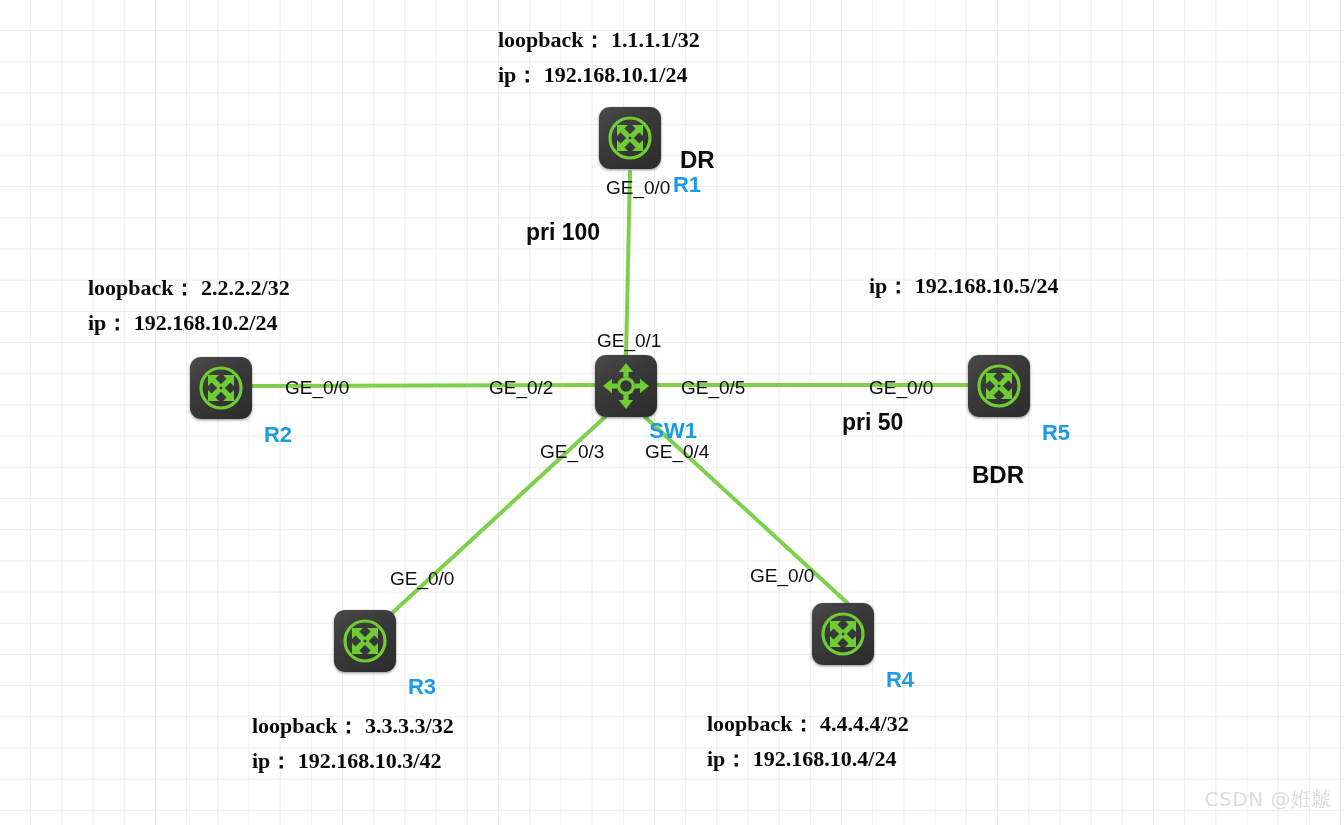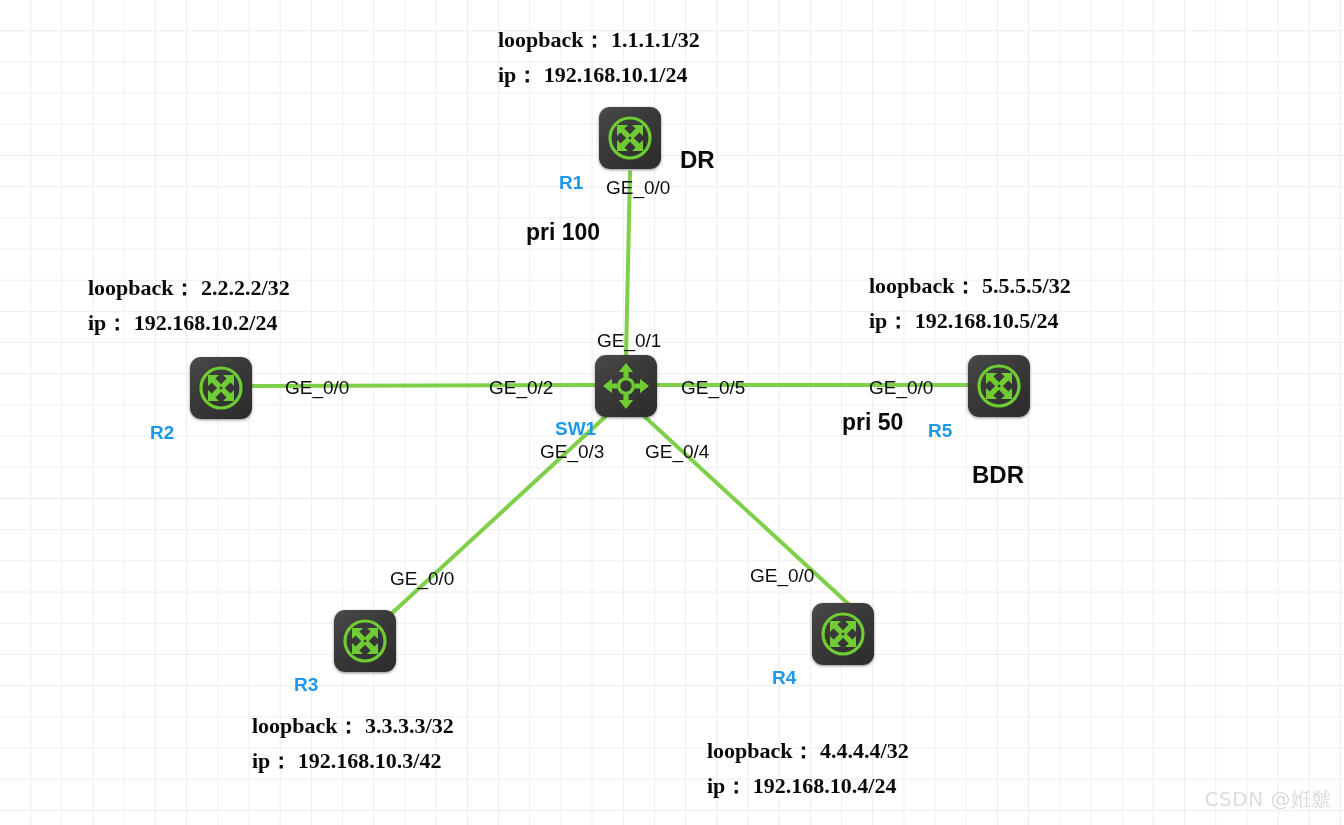--- a/index.html
+++ b/index.html
@@ -42,24 +42,24 @@
     box-shadow: 0 1px 3px rgba(0,0,0,0.45);
     display: flex;
     align-items: center;
     justify-content: center;
   }
   .node svg { display: block; }
 
   .node-label {
     position: absolute;
     color: #1a9ae8;
-    font-size: 19px;
-    font-weight: bold;
-    white-space: nowrap;
-    text-align: left;
+    font-size: 22px;
+    font-weight: bold;
+    white-space: nowrap;
+    text-align: right;
     font-family: "Liberation Sans", sans-serif;
   }
 
   
   .info-text {
     position: absolute;
     color: #0a0a0a;
     font-size: 22px;
     font-weight: bold;
     white-space: nowrap;
@@ -236,28 +236,27 @@
   <div id="info-layer">
       <div class="info-text" style="left: 498px; top: 22px;">
         <div>loopback：  1.1.1.1/32</div>
         <div>ip：  192.168.10.1/24</div>
       </div>
       <div class="info-text" style="left: 88px; top: 270px;">
         <div>loopback：  2.2.2.2/32</div>
         <div>ip：  192.168.10.2/24</div>
       </div>
       <div class="info-text" style="left: 869px; top: 268px;">
-        <div>loopback：  5.5.5.5/32</div>
         <div>ip：  192.168.10.5/24</div>
       </div>
       <div class="info-text" style="left: 228px; top: 708px; margin-left: 24px;">
         <div>loopback：  3.3.3.3/32</div>
         <div>ip：  192.168.10.3/42</div>
       </div>
-      <div class="info-text" style="left: 707px; top: 706px; margin-top: 27px;">
+      <div class="info-text" style="left: 707px; top: 706px;">
         <div>loopback：  4.4.4.4/32</div>
         <div>ip：  192.168.10.4/24</div>
       </div>
     </div>
 
   <div id="role-layer">
       <div class="role-label" style="left: 680px; top: 146px;">DR</div>
       <div class="role-label" style="left: 972px; top: 461px;">BDR</div>
     </div>
 

